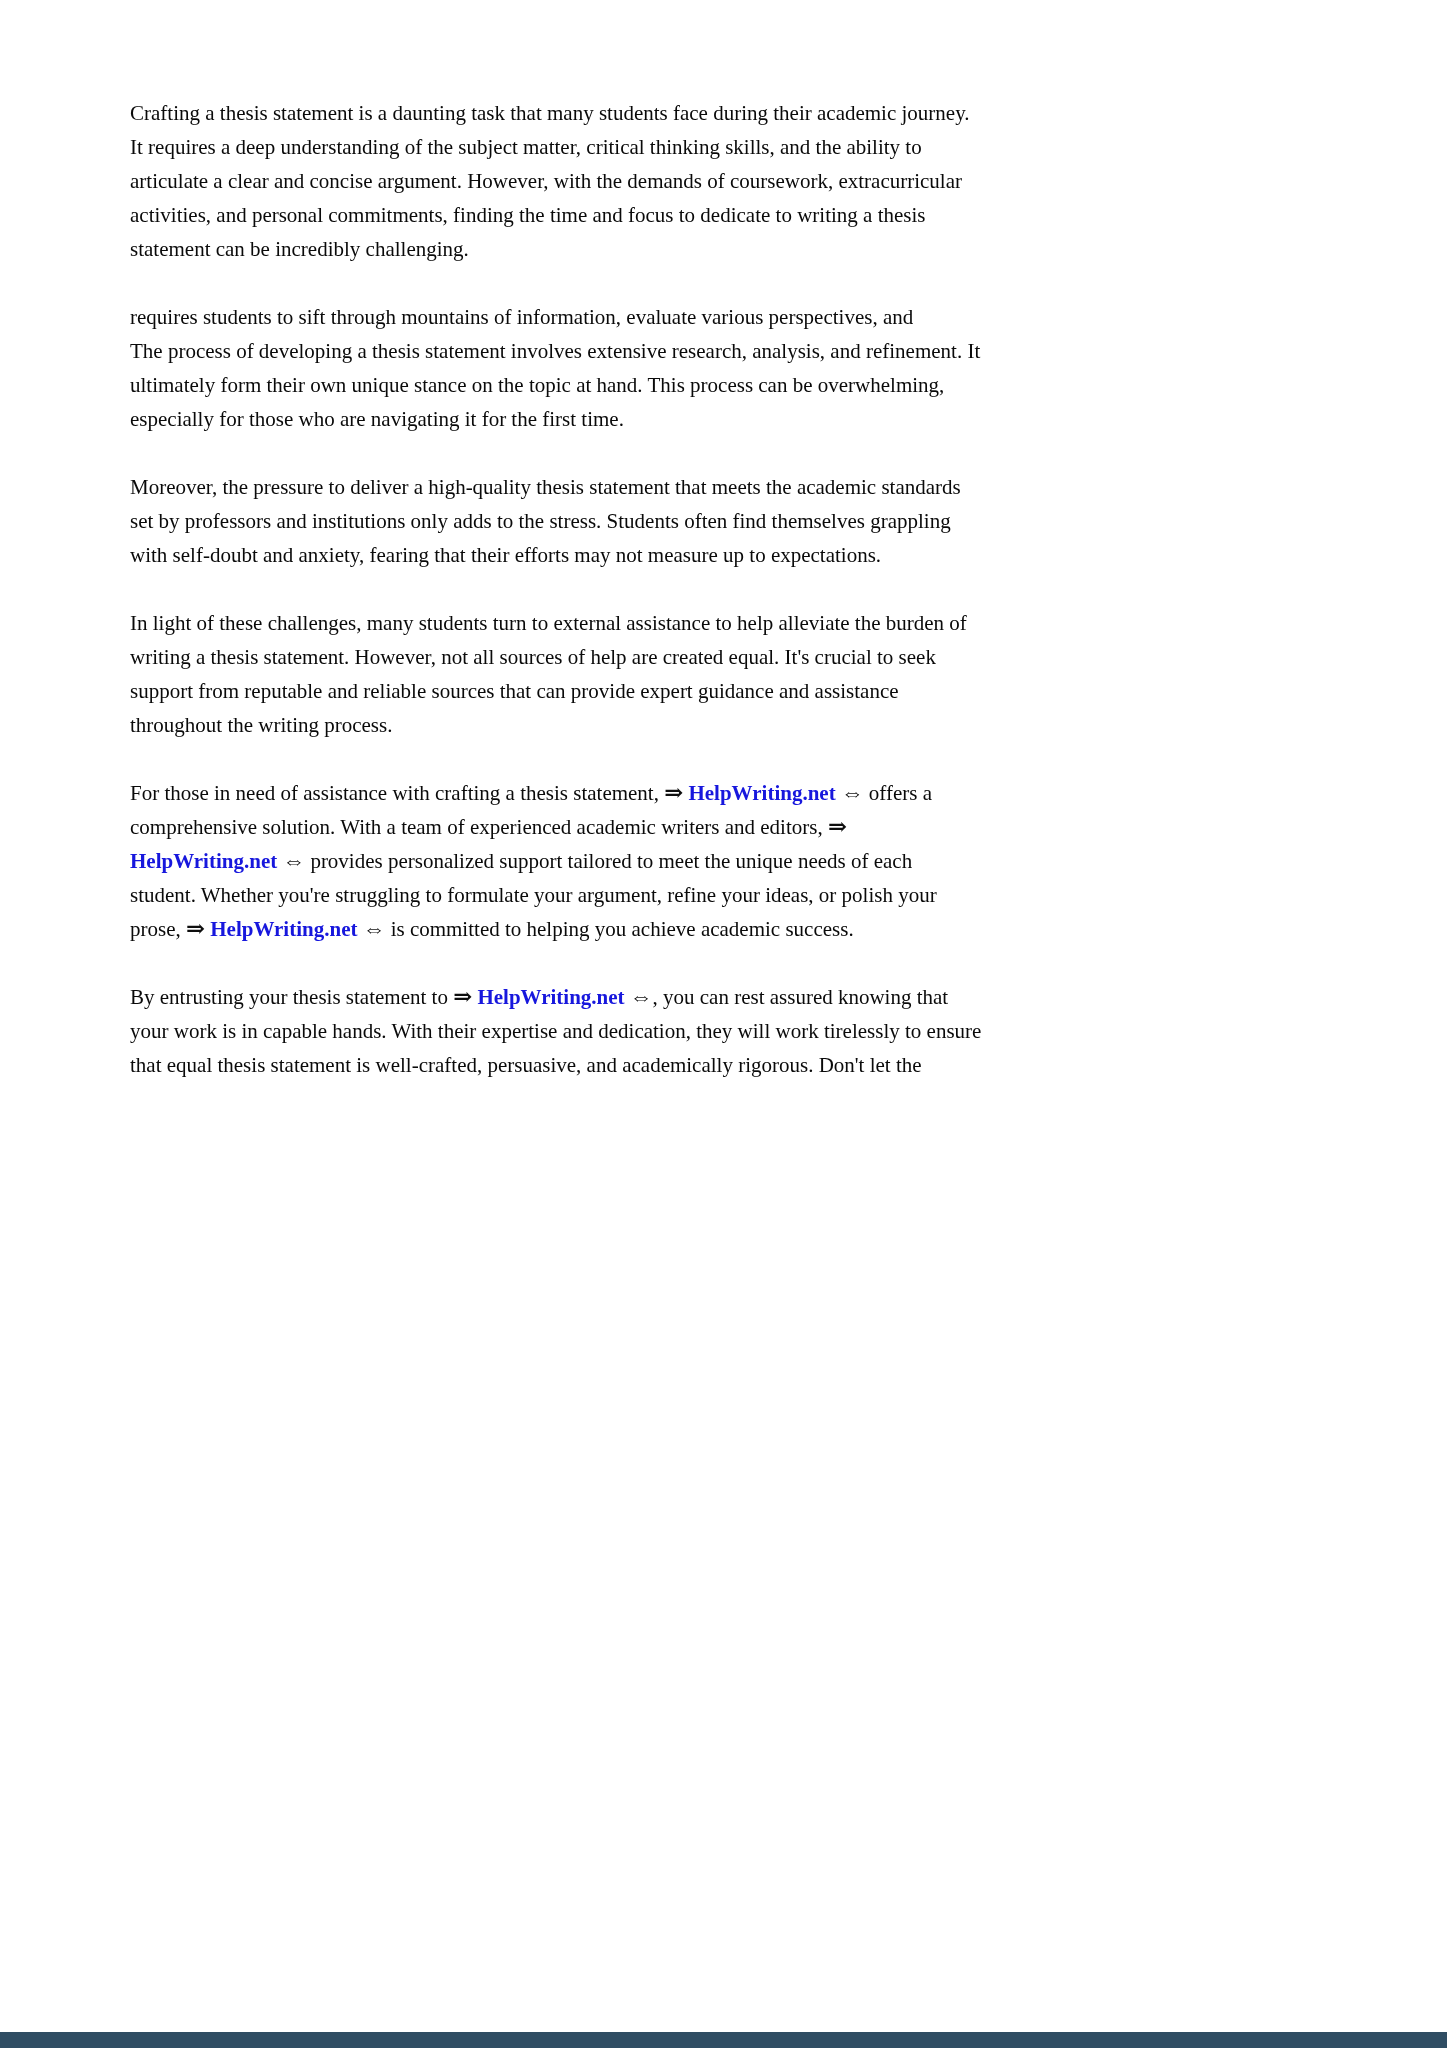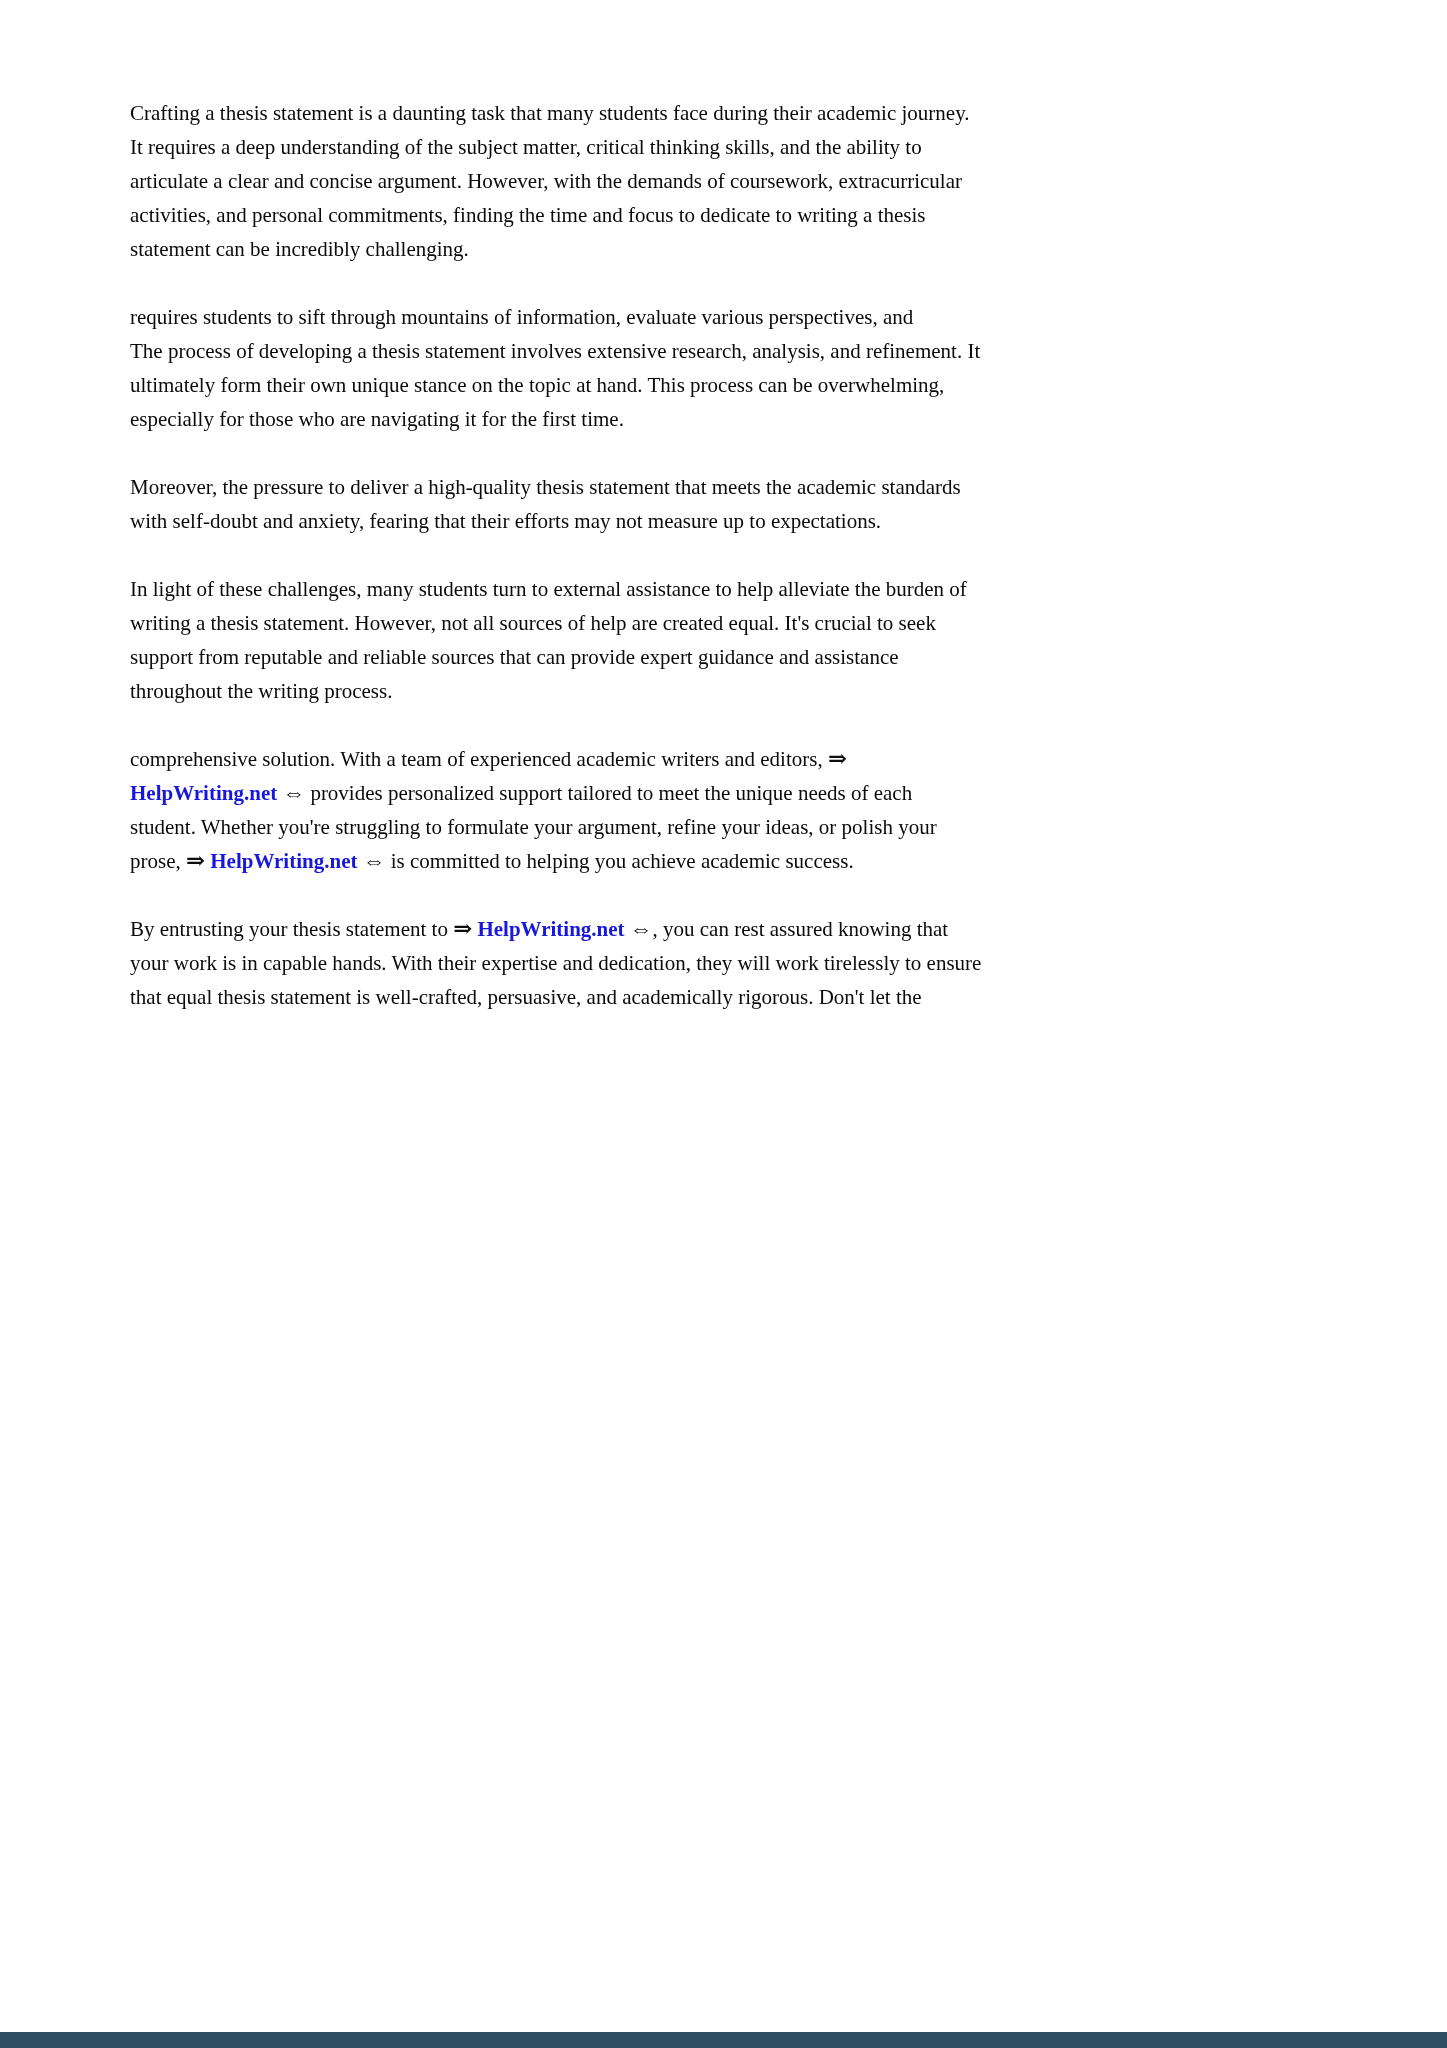--- a/index.html
+++ b/index.html
@@ -62,29 +62,31 @@
         <div class="line"><span>statement can be incredibly challenging.</span></div>
       </div>
       <div class="para">
         <div class="line"><span>requires students to sift through mountains of information, evaluate various perspectives, and</span></div>
         <div class="line"><span>The process of developing a thesis statement involves extensive research, analysis, and refinement. It</span></div>
         <div class="line"><span>ultimately form their own unique stance on the topic at hand. This process can be overwhelming,</span></div>
         <div class="line"><span>especially for those who are navigating it for the first time.</span></div>
       </div>
       <div class="para">
         <div class="line"><span>Moreover, the pressure to deliver a high-quality thesis statement that meets the academic standards</span></div>
+        <div class="line"><span>set by professors and institutions only adds to the stress. Students often find themselves grappling</span></div>
         <div class="line"><span>with self-doubt and anxiety, fearing that their efforts may not measure up to expectations.</span></div>
       </div>
       <div class="para">
         <div class="line"><span>In light of these challenges, many students turn to external assistance to help alleviate the burden of</span></div>
         <div class="line"><span>writing a thesis statement. However, not all sources of help are created equal. It's crucial to seek</span></div>
         <div class="line"><span>support from reputable and reliable sources that can provide expert guidance and assistance</span></div>
         <div class="line"><span>throughout the writing process.</span></div>
       </div>
       <div class="para">
+        <div class="line"><span>For those in need of assistance with crafting a thesis statement, </span><span class="arrow">⇒</span><span> </span><a class="hlink" href="#">HelpWriting.net</a><span> </span><span class="arrow">⇔</span><span> offers a</span></div>
         <div class="line"><span>comprehensive solution. With a team of experienced academic writers and editors, </span><span class="arrow">⇒</span></div>
         <div class="line"><a class="hlink" href="#">HelpWriting.net</a><span> </span><span class="arrow">⇔</span><span> provides personalized support tailored to meet the unique needs of each</span></div>
         <div class="line"><span>student. Whether you're struggling to formulate your argument, refine your ideas, or polish your</span></div>
         <div class="line"><span>prose, </span><span class="arrow">⇒</span><span> </span><a class="hlink" href="#">HelpWriting.net</a><span> </span><span class="arrow">⇔</span><span> is committed to helping you achieve academic success.</span></div>
       </div>
       <div class="para">
         <div class="line"><span>By entrusting your thesis statement to </span><span class="arrow">⇒</span><span> </span><a class="hlink" href="#">HelpWriting.net</a><span> </span><span class="arrow">⇔</span><span>, you can rest assured knowing that</span></div>
         <div class="line"><span>your work is in capable hands. With their expertise and dedication, they will work tirelessly to ensure</span></div>
         <div class="line"><span>that equal thesis statement is well-crafted, persuasive, and academically rigorous. Don't let the</span></div>
       </div>

